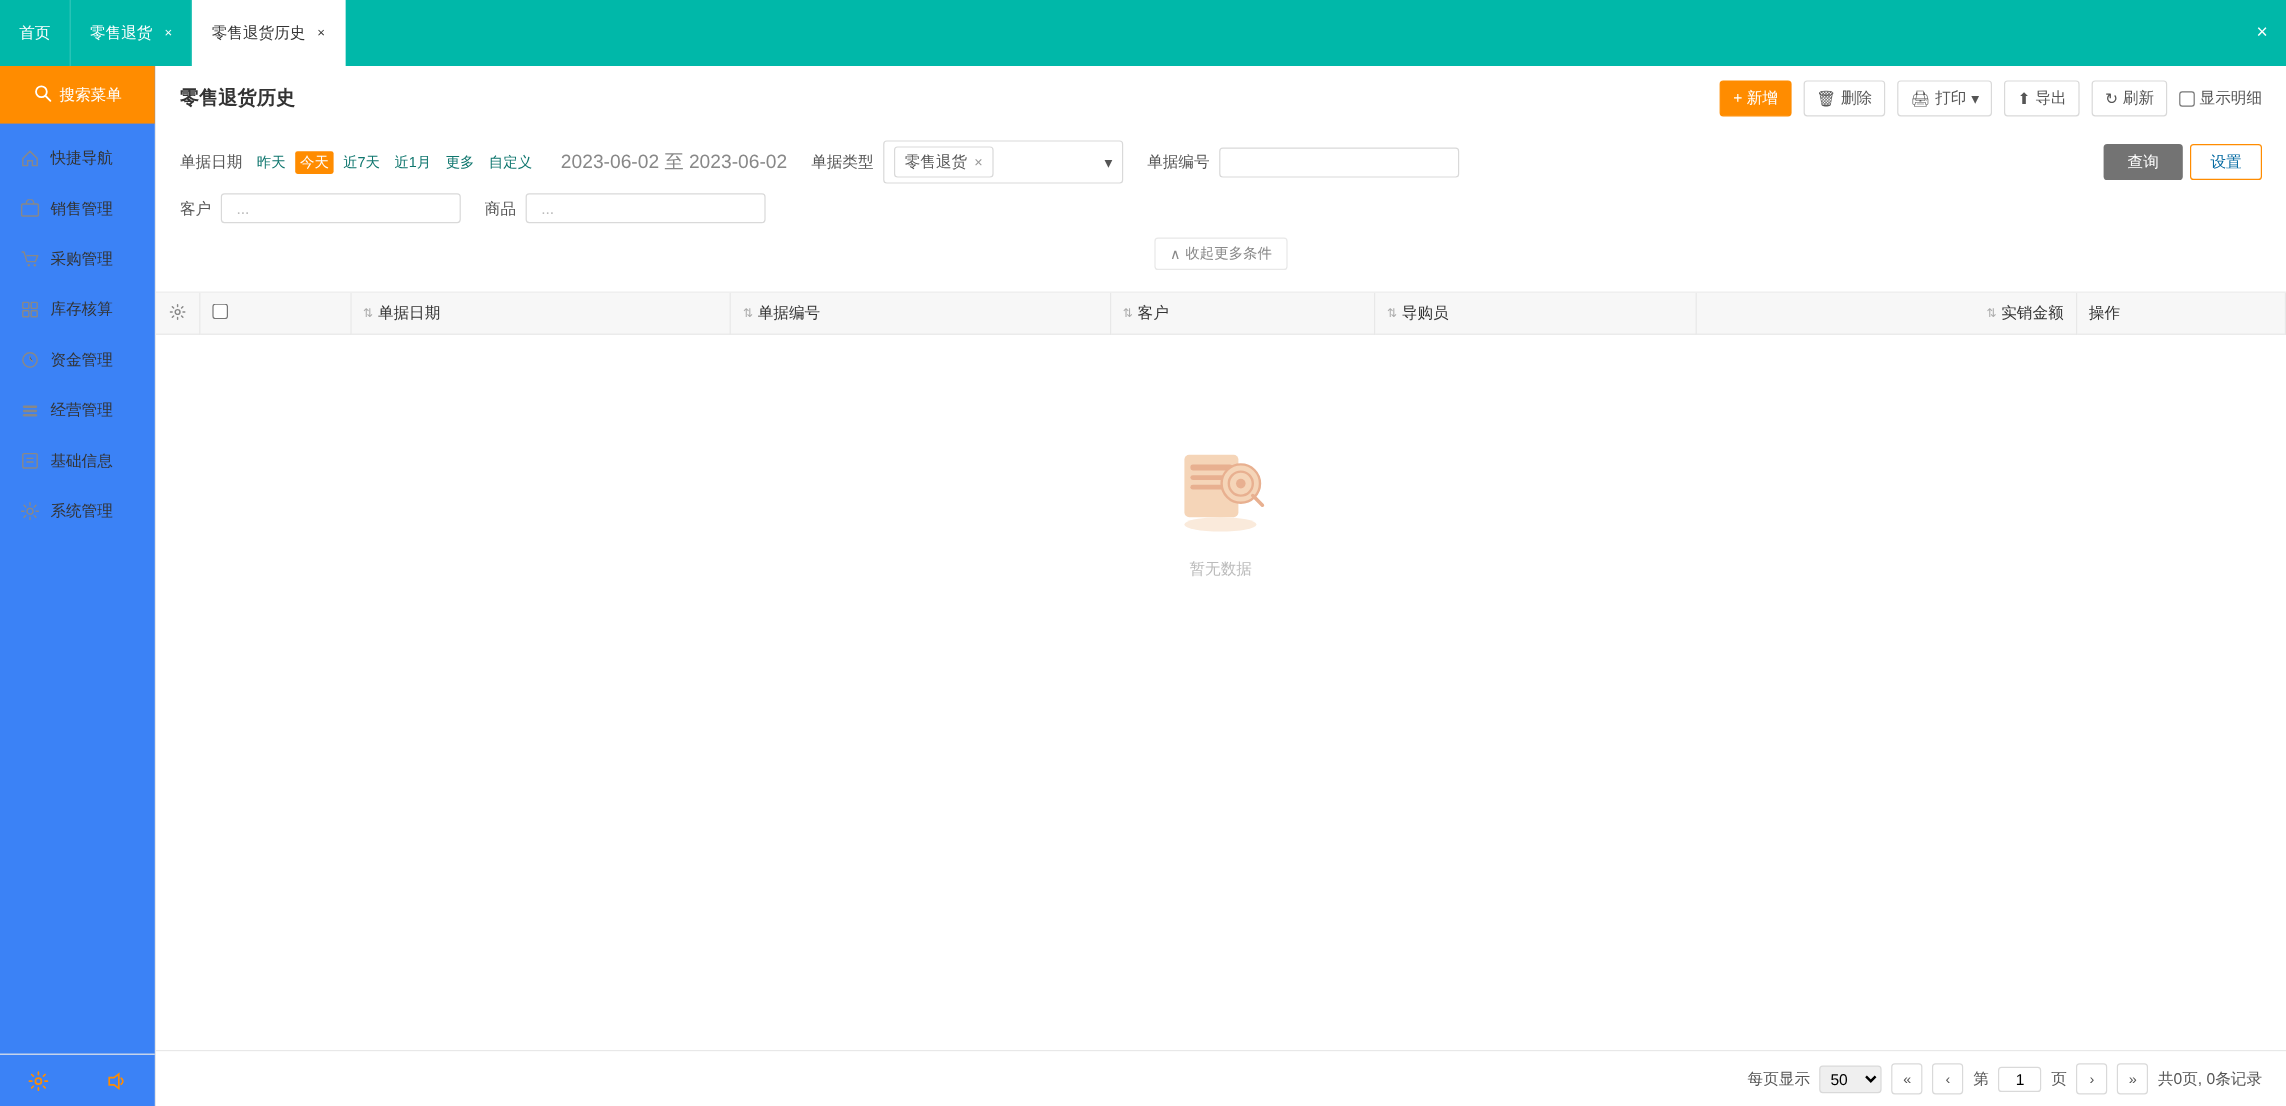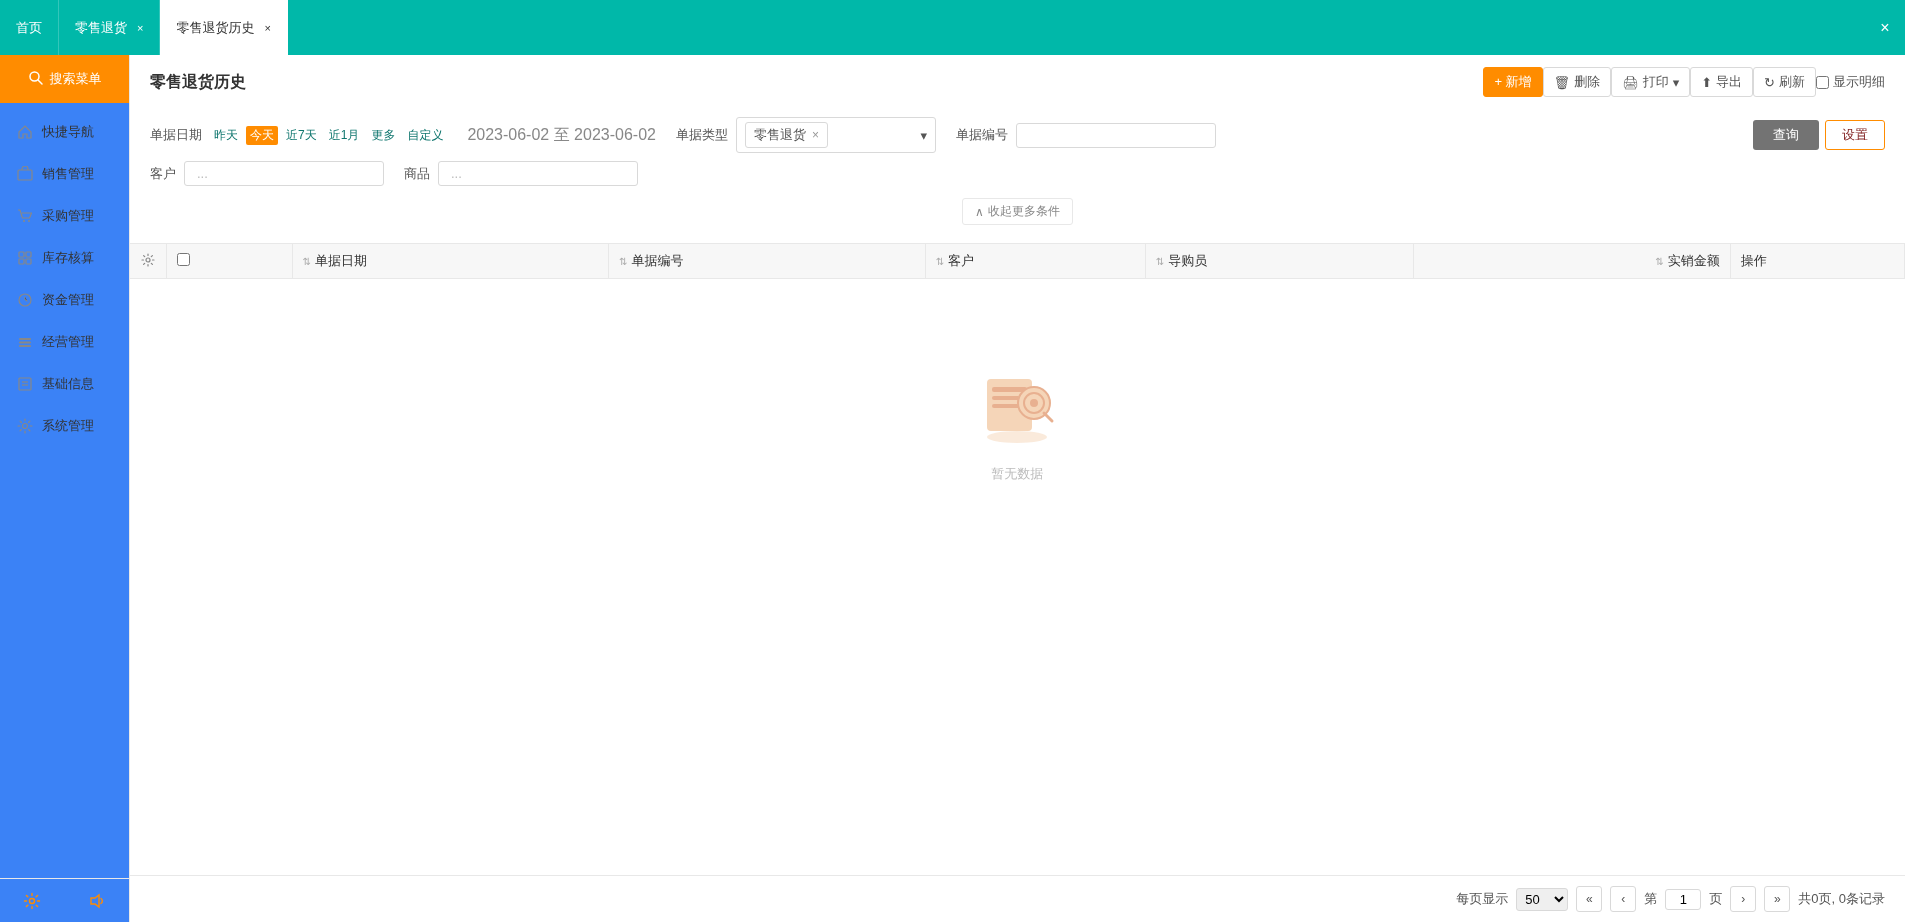--- a/index.html
+++ b/index.html
@@ -138,21 +138,21 @@
       margin-bottom: 10px;
     }
     .page-title {
       font-size: 16px;
       font-weight: bold;
       color: #333;
     }
     .toolbar {
       display: flex;
       align-items: center;
-      gap: 0;
+      gap: 10px;
     }
     .toolbar-btn {
       display: flex;
       align-items: center;
       gap: 4px;
       padding: 5px 10px;
       border: 1px solid #d9d9d9;
       border-radius: 3px;
       background: #fff;
       font-size: 13px;
@@ -170,21 +170,21 @@
       color: #fff;
       padding: 6px 20px;
       border-radius: 3px;
       font-size: 13px;
       cursor: pointer;
       border: none;
     }
     .toolbar-btn-setting {
       background: #fff;
       border: 1px solid #ff8c00;
-      color: #7f1d1d;
+      color: #0369a1;
       padding: 5px 16px;
       border-radius: 3px;
       font-size: 13px;
       cursor: pointer;
     }
     .display-detail-cb {
       display: flex;
       align-items: center;
       gap: 4px;
       font-size: 13px;

